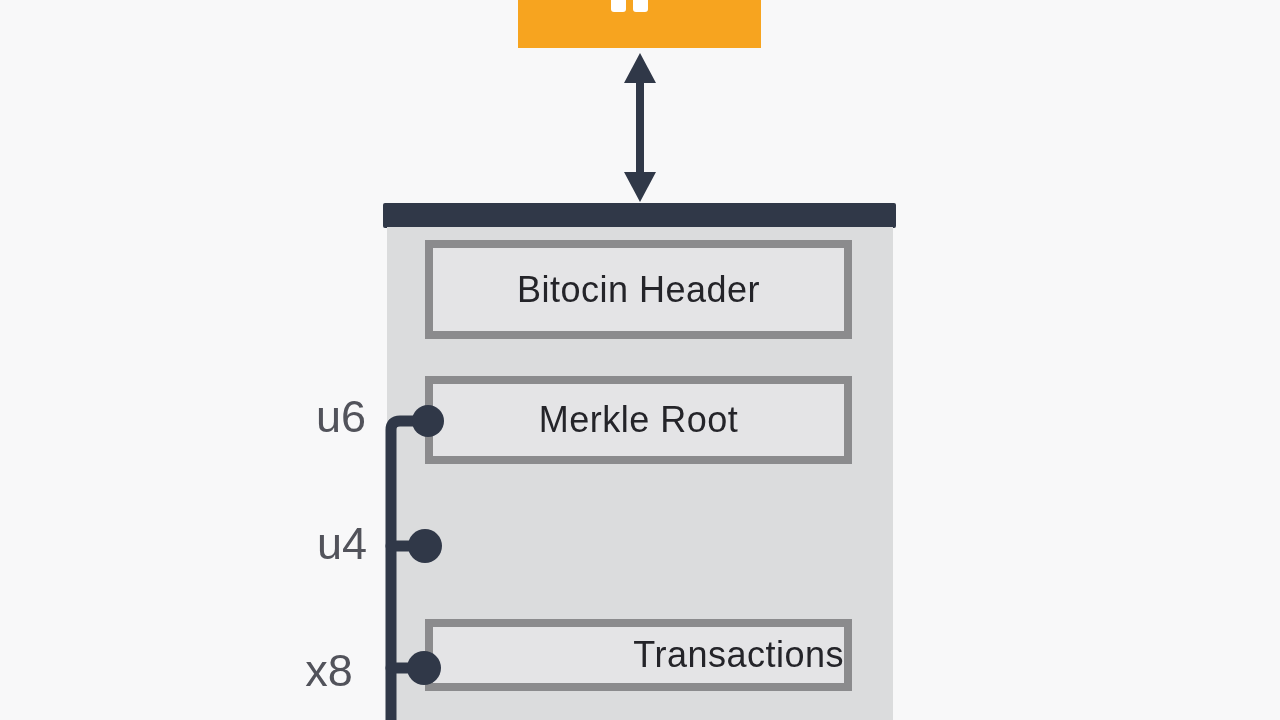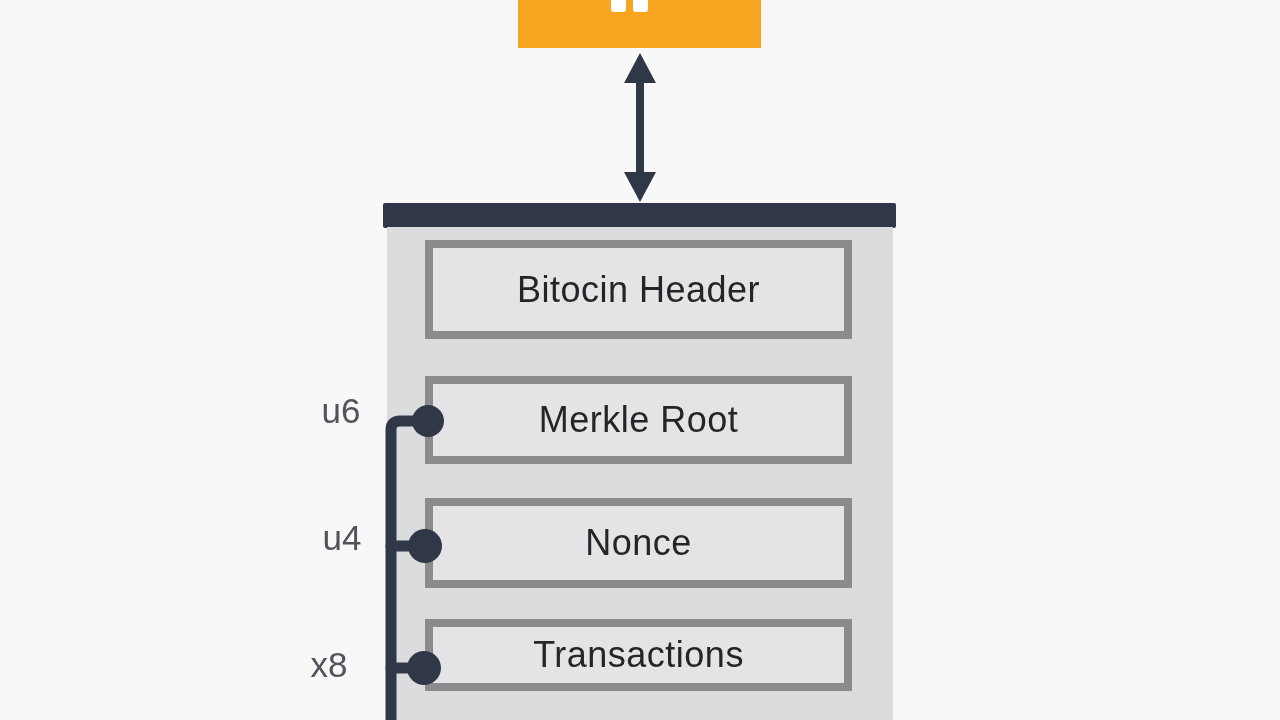--- a/index.html
+++ b/index.html
@@ -53,29 +53,29 @@
     background:var(--field-fill);
     border:8px solid var(--field-border);
     display:flex;align-items:center;justify-content:center;
   }
   .field .label{
     font-size:36px;color:var(--field-text);letter-spacing:.5px;
   }
   .field.f1{top:240px;height:99px;}
   .field.f2{top:376px;height:88px;}
   .field.f3{top:498px;height:90px;}
-  .field.f4{top:619px;height:72px;}
+  .field.f4{top:619px;height:72px;justify-content:flex-end;}
 
   
   .connector-svg{position:absolute;left:0;top:0;width:1280px;height:720px;pointer-events:none;}
 
   
   .annotation{
     position:absolute;width:90px;text-align:center;
-    font-size:35px;color:var(--annotation-text);
+    font-size:45px;color:var(--annotation-text);
   }
   .annotation.a1{left:296px;top:391px;}
   .annotation.a2{left:297px;top:518px;text-align:center;}
   .annotation.a3{left:284px;top:645px;}
 </style>
 </head>
 <body>
 
 <div class="stage">
 
@@ -92,23 +92,20 @@
 
   <div class="block-topbar"></div>
   <div class="block-body"></div>
 
   <div class="field f2">
     <span class="label">Merkle Root</span>
   </div>
   <div class="field f1">
     <span class="label">Bitocin Header</span>
   </div>
-  <div class="field f3">
-    <span class="label">Nonce</span>
-  </div>
   <div class="field f4">
     <span class="label">Transactions</span>
   </div>
 
   <svg class="connector-svg" viewBox="0 0 1280 720" aria-hidden="true">
     <g style="stroke:var(--navy,#303848);stroke-width:11;fill:none;stroke-linecap:round;stroke-linejoin:round;">
       <path d="M 428 421 L 400 421 Q 391 421 391 430 L 391 724"></path>
       <path d="M 391 546 L 424 546"></path>
       <path d="M 391 668 L 423 668"></path>
     </g>

